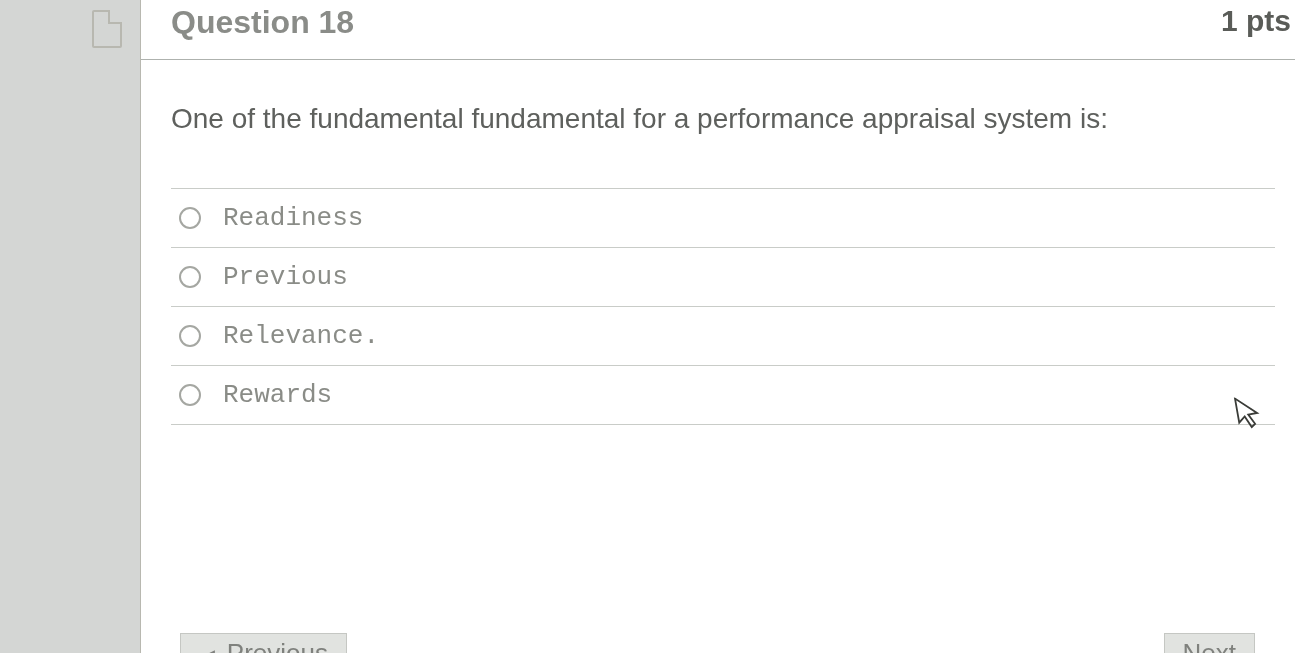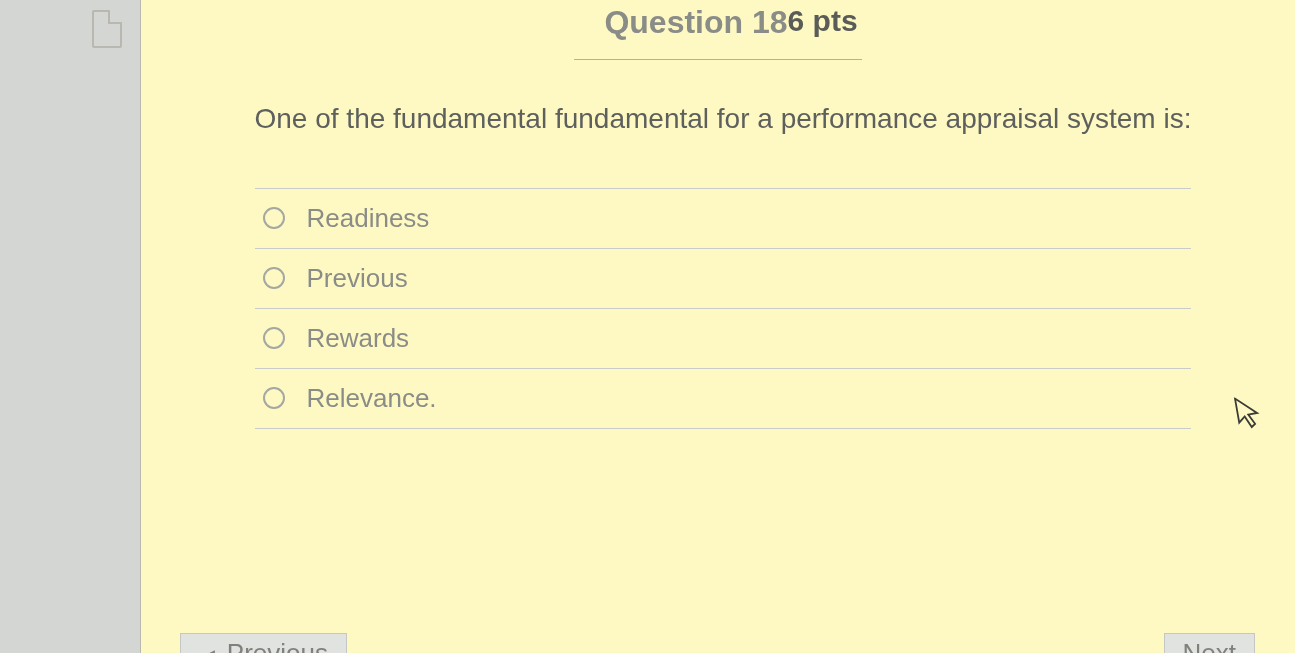--- a/index.html
+++ b/index.html
@@ -43,25 +43,24 @@
       top: -2px;
       right: -2px;
       width: 12px;
       height: 12px;
       background: #d4d6d4;
       border-left: 2px solid #b8b8b0;
       border-bottom: 2px solid #b8b8b0;
     }
     .main {
       flex: 1;
-      background: #fef9c3;
+      background: #ffffff;
       border-left: 1px solid #b8b8b0;
       display: flex;
       flex-direction: column;
-      align-items: center;
     }
     .header {
       display: flex;
       justify-content: space-between;
       align-items: flex-start;
       padding: 4px 4px 18px 30px;
       border-bottom: 1px solid #aeb2ae;
     }
     .question-title {
       font-size: 32px;
@@ -79,20 +78,21 @@
     }
     .prompt {
       font-size: 28px;
       color: #5e605d;
       margin-bottom: 50px;
       line-height: 1.35;
     }
     .options {
       display: flex;
       flex-direction: column;
+      font-family: Liberation Mono, monospace;
     }
     .option {
       display: flex;
       align-items: center;
       padding: 14px 0 14px 8px;
       border-top: 1px solid #c9ccc8;
       cursor: pointer;
     }
     .option:last-of-type {
       border-bottom: 1px solid #c9ccc8;
@@ -148,40 +148,40 @@
 </head>
 <body>
 
 <div class="page-container">
   <div class="left-gutter">
     <span class="page-icon"></span>
   </div>
   <div class="main">
     <div class="header">
       <div class="question-title">Question 18</div>
-      <div class="points">6 pts</div>
+      <div class="points">1 pts</div>
     </div>
     <div class="body">
       <div class="prompt">One of the fundamental fundamental for a performance appraisal system is:</div>
       <div class="options">
         <label class="option">
           <span class="radio"></span>
           <span class="option-label">Readiness</span>
         </label>
         <label class="option">
           <span class="radio"></span>
           <span class="option-label">Previous</span>
         </label>
         <label class="option">
           <span class="radio"></span>
-          <span class="option-label">Rewards</span>
+          <span class="option-label">Relevance.</span>
         </label>
         <label class="option">
           <span class="radio"></span>
-          <span class="option-label">Relevance.</span>
+          <span class="option-label">Rewards</span>
         </label>
       </div>
     </div>
   </div>
 </div>
 
 <div class="nav-row">
   <div class="nav-btn">
     <span class="prev-arrow">◄</span><span>Previous</span>
   </div>

